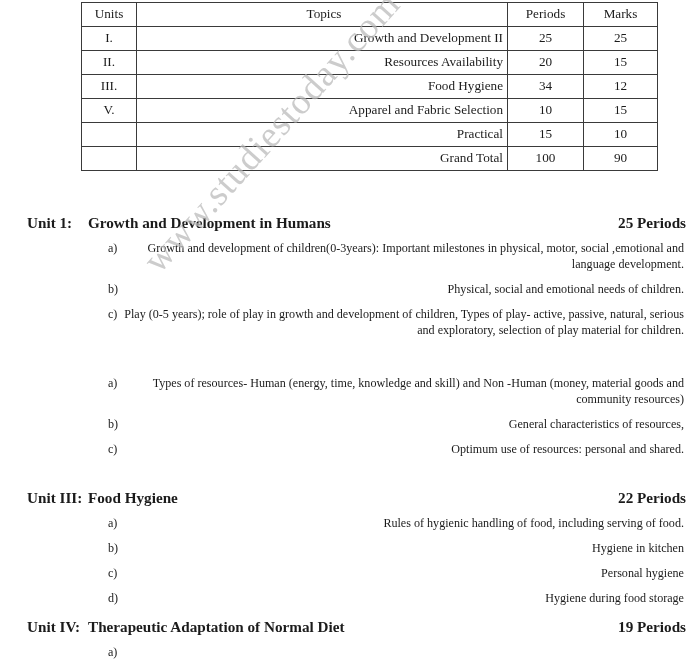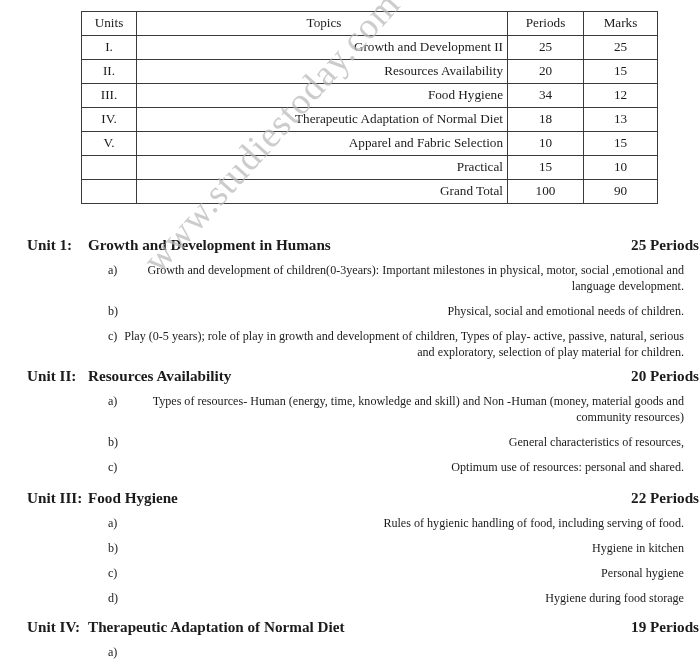--- a/index.html
+++ b/index.html
@@ -39,21 +39,21 @@
     position: relative;
     z-index: 2;
     width: 700px;
     height: 664px;
   }
 
   
   #syllabus-table-wrap {
     position: absolute;
     left: 81px;
-    top: 11px;
+    top: 2px;
     width: 538px;
   }
   table.syllabus {
     border-collapse: collapse;
     width: 538px;
     table-layout: fixed;
     background: transparent;
   }
   table.syllabus td, table.syllabus th {
     border: 1px solid #3a3a3a;
@@ -88,21 +88,21 @@
     white-space: nowrap;
     flex: 0 0 auto;
   }
   .unit-title {
     flex: 1 1 auto;
     padding-left: 4px;
     white-space: nowrap;
   }
   .unit-periods {
     flex: 0 0 auto;
-    padding-right: 1px;
+    padding-right: 14px;
     white-space: nowrap;
   }
 
   .unit-items { margin-top: 9px; }
   .unit-item {
     display: flex;
     font-size: 12.1px;
     line-height: 1.32;
     margin-bottom: 9px;
   }
@@ -148,26 +148,20 @@
             <td class="col-per">20</td>
             <td class="col-marks">15</td>
           </tr>
           <tr>
             <td class="col-units">III.</td>
             <td class="col-topics">Food Hygiene</td>
             <td class="col-per">34</td>
             <td class="col-marks">12</td>
           </tr>
           <tr>
-            <td class="col-units">IV.</td>
-            <td class="col-topics">Therapeutic Adaptation of Normal Diet</td>
-            <td class="col-per">18</td>
-            <td class="col-marks">13</td>
-          </tr>
-          <tr>
             <td class="col-units">V.</td>
             <td class="col-topics">Apparel  and Fabric Selection</td>
             <td class="col-per">10</td>
             <td class="col-marks">15</td>
           </tr>
           <tr>
             <td class="col-units"></td>
             <td class="col-topics">Practical</td>
             <td class="col-per">15</td>
             <td class="col-marks">10</td>
@@ -176,21 +170,21 @@
             <td class="col-units"></td>
             <td class="col-topics">Grand Total</td>
             <td class="col-per">100</td>
             <td class="col-marks">90</td>
           </tr>
         </tbody>
     </table>
   </div>
 
   <div id="units-container">
-      <div class="unit-block" style="top: 236px;">
+      <div class="unit-block" style="top: 214px;">
         <div class="unit-head">
           <div class="unit-label">Unit 1:</div>
           <div class="unit-title">Growth and Development in Humans</div>
           <div class="unit-periods">25 Periods</div>
         </div>
         <div class="unit-items">
           <div class="unit-item">
             <div class="item-marker">a)</div>
             <div class="item-text">Growth and development of children(0-3years): Important milestones in physical, motor, social ,emotional and language development.</div>
           </div>
@@ -198,25 +192,20 @@
             <div class="item-marker">b)</div>
             <div class="item-text">Physical, social and emotional needs of children.</div>
           </div>
           <div class="unit-item">
             <div class="item-marker">c)</div>
             <div class="item-text">Play (0-5 years); role of play in growth and development of children, Types of play- active, passive, natural, serious and exploratory, selection of play material for children.</div>
           </div>
         </div>
       </div>
       <div class="unit-block" style="top: 367px;">
-        <div class="unit-head">
-          <div class="unit-label">Unit II:</div>
-          <div class="unit-title">Resources Availability</div>
-          <div class="unit-periods">20 Periods</div>
-        </div>
         <div class="unit-items">
           <div class="unit-item">
             <div class="item-marker">a)</div>
             <div class="item-text">Types of resources- Human (energy, time, knowledge and skill) and Non -Human (money, material goods and community resources)</div>
           </div>
           <div class="unit-item">
             <div class="item-marker">b)</div>
             <div class="item-text">General characteristics of resources,</div>
           </div>
           <div class="unit-item">

